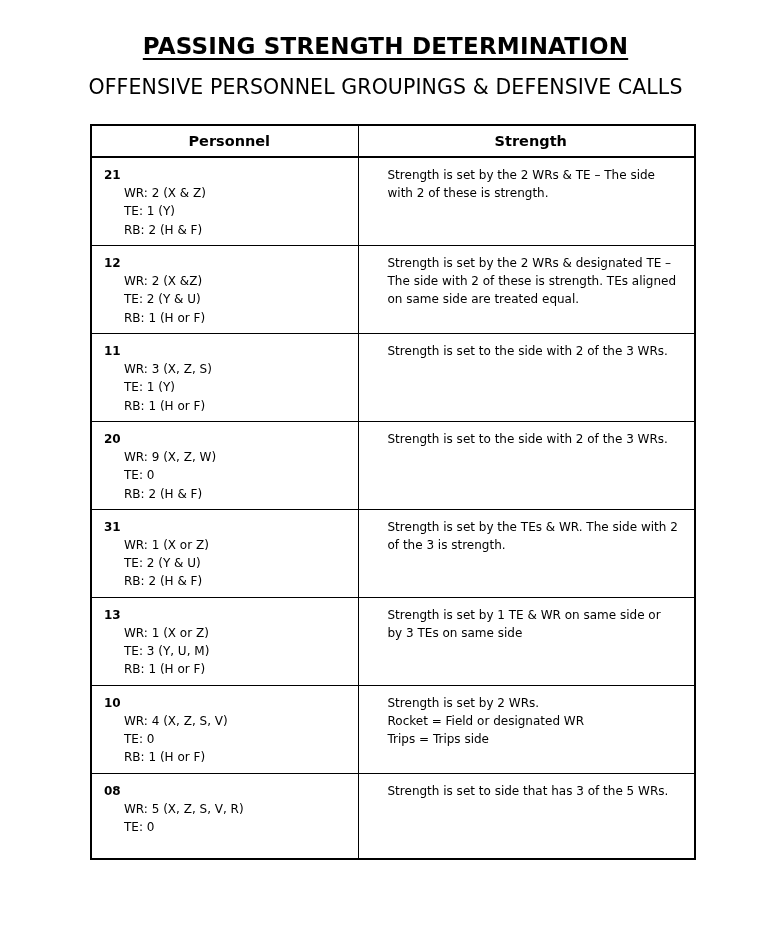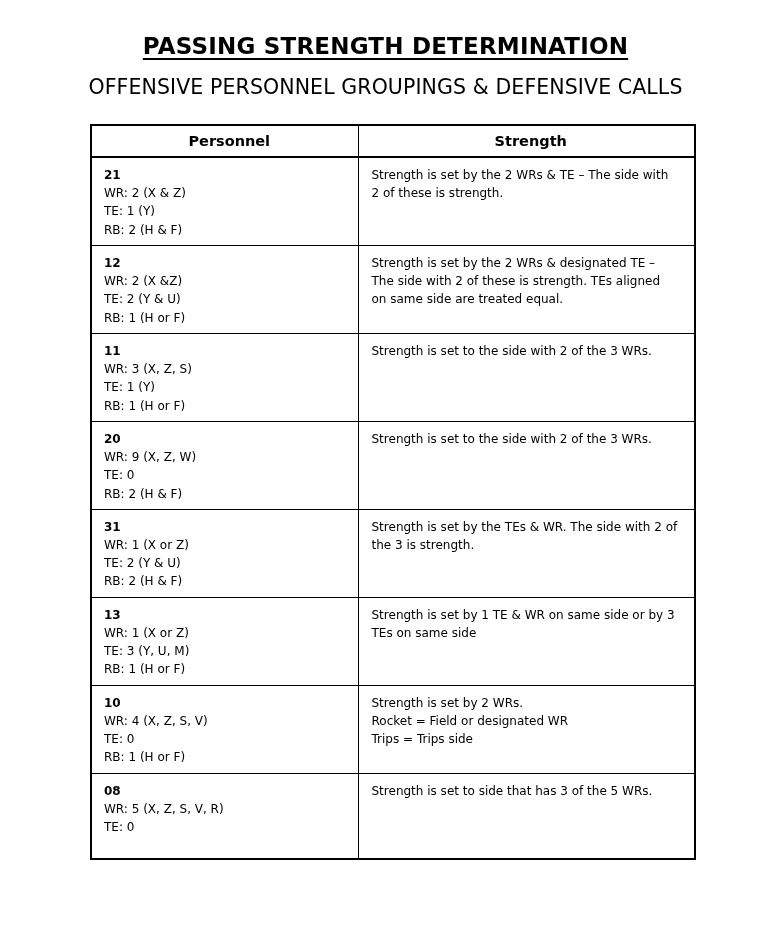--- a/index.html
+++ b/index.html
@@ -87,31 +87,32 @@
   table.pstable tbody td {
     height: 86px;
     padding: 8px 10px 6px 10px;
     font-size: 12px;
     line-height: 1.52;
   }
   table.pstable tbody td.personnel {
     padding-left: 12px;
   }
   table.pstable tbody td.strength {
-    padding-left: 13px;
+    padding-left: 29px;
     padding-right: 16px;
   }
 
   .grp-code {
     font-weight: bold;
     display: block;
   }
   .grp-line {
     display: block;
     white-space: pre;
+    margin-left: 20px;
   }
   .str-line {
     display: block;
   }
 </style>
 </head>
 <body>
 
 <div class="page">
 

